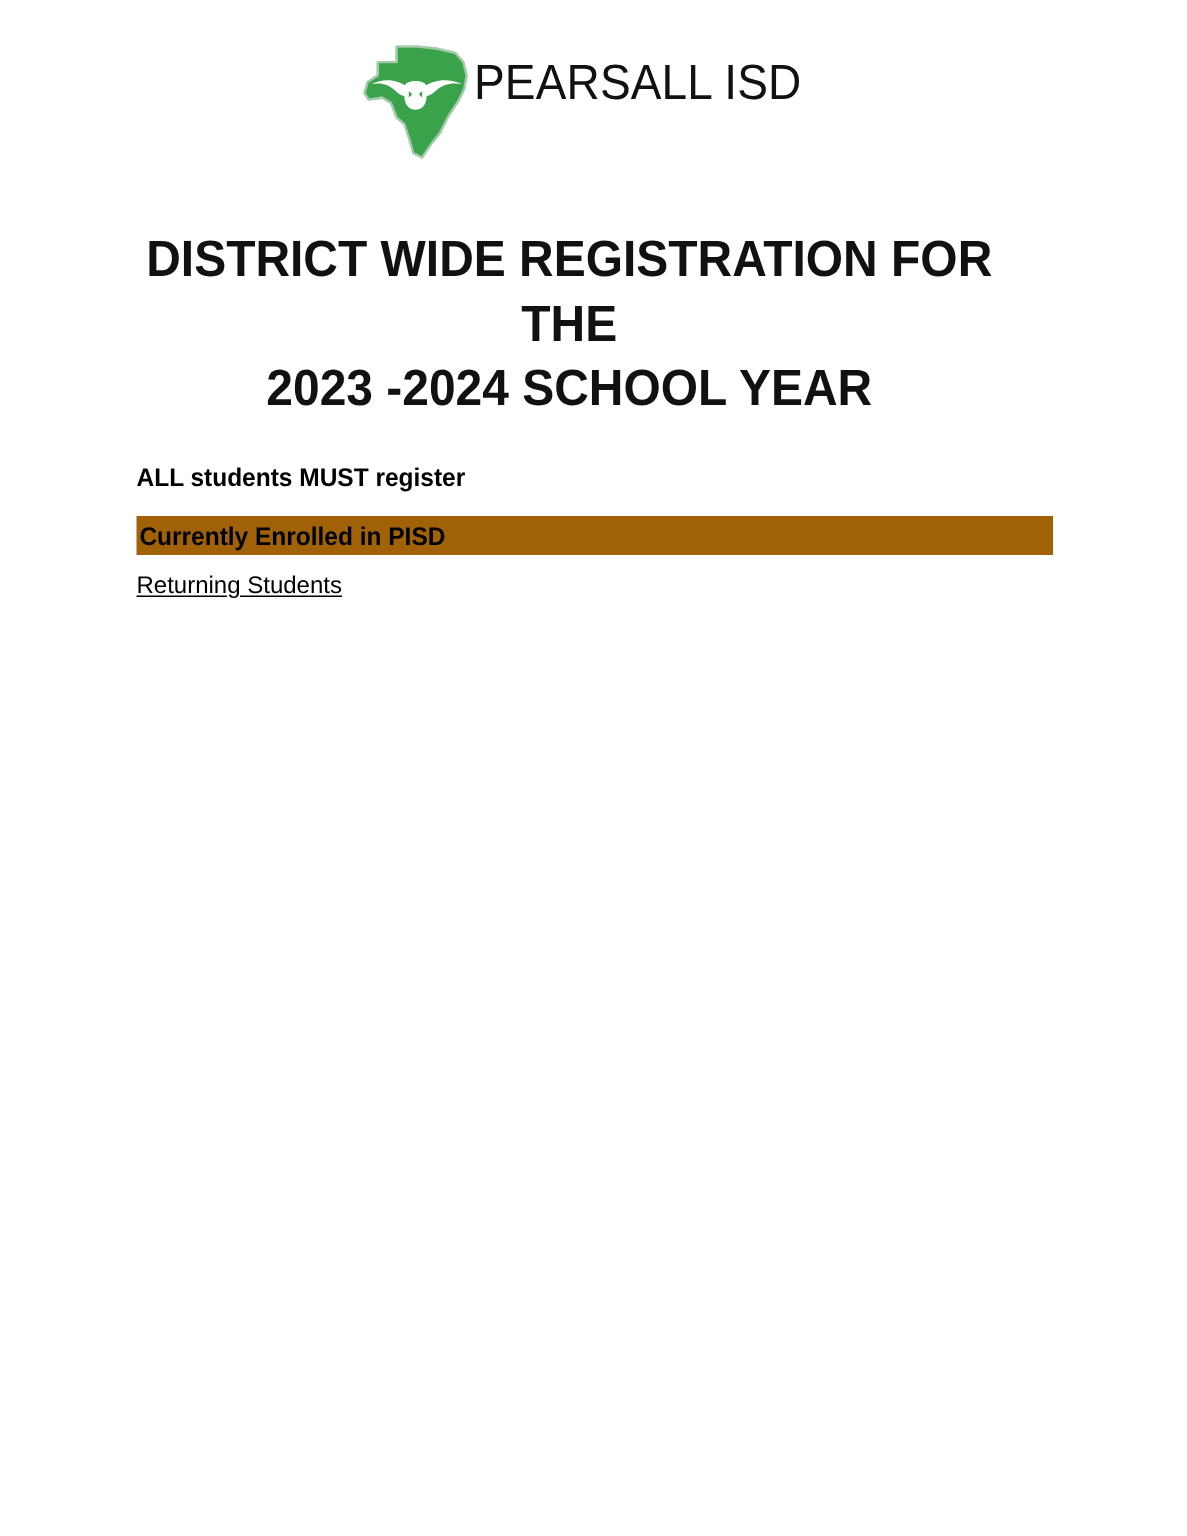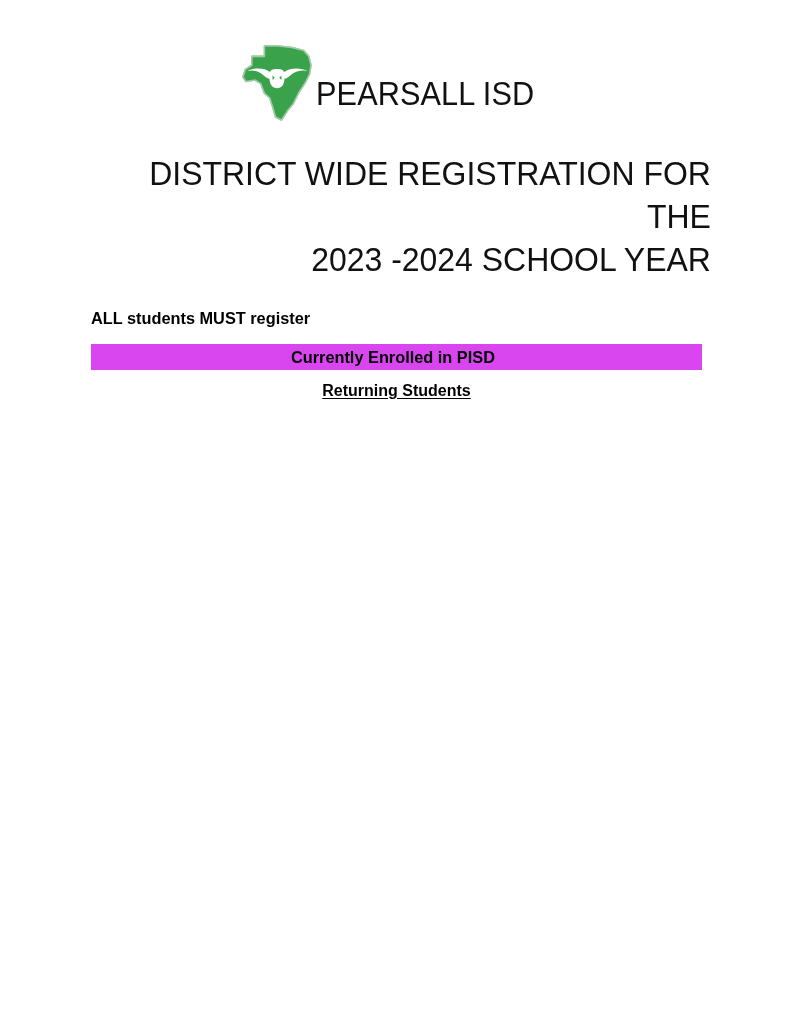--- a/index.html
+++ b/index.html
@@ -20,26 +20,26 @@
     position: absolute;
     top: 0; left: 0;
     width: 791px;
     height: 1024px;
     background: #ffffff;
   }
 
   
   .header-row {
     position: absolute;
-    top: 40px;
+    top: 28px;
     left: 0;
     width: 791px;
     height: 86px;
     display: flex;
-    align-items: center;
+    align-items: flex-start;
     justify-content: center;
   }
   .logo-mark {
     width: 74px;
     height: 80px;
     flex: 0 0 auto;
     display: block;
     margin-right: 2px;
   }
   .org-title {
@@ -52,25 +52,25 @@
     transform: scaleX(0.93);
     transform-origin: left center;
     position: relative;
     top: 10px;
   }
 
   
   .doc-title {
     position: absolute;
     top: 152px;
-    left: 60px;
+    left: 44px;
     width: 671px;
-    text-align: right;
+    text-align: center;
     font-size: 34px;
-    font-weight: 400;
+    font-weight: 700;
     line-height: 43px;
     color: #111111;
   }
   .doc-title .tline {
     display: block;
     transform: scaleX(0.94);
   }
 
   
   .notice-line {
@@ -84,43 +84,41 @@
     transform: scaleX(0.96);
     transform-origin: left center;
   }
 
   .green-band {
     position: absolute;
     top: 344px;
     left: 91px;
     width: 611px;
     height: 26px;
-    background: #d946ef;
+    background: #a16207;
     display: flex;
     align-items: center;
-    justify-content: center;
   }
   .green-band-label {
     font-size: 17px;
     font-weight: bold;
     color: #000000;
     line-height: 1;
     padding-left: 2px;
     transform: scaleX(0.96);
     transform-origin: left center;
   }
 
   .subhead {
     position: absolute;
     top: 382px;
     left: 91px;
     width: 611px;
-    text-align: center;
     font-size: 16px;
-    font-weight: bold;
+    font-weight: normal;
     color: #000000;
   }
   .subhead span {
     text-decoration: underline;
     text-underline-offset: 2px;
   }
 
   .bullet-list {
     position: absolute;
     top: 418px;

